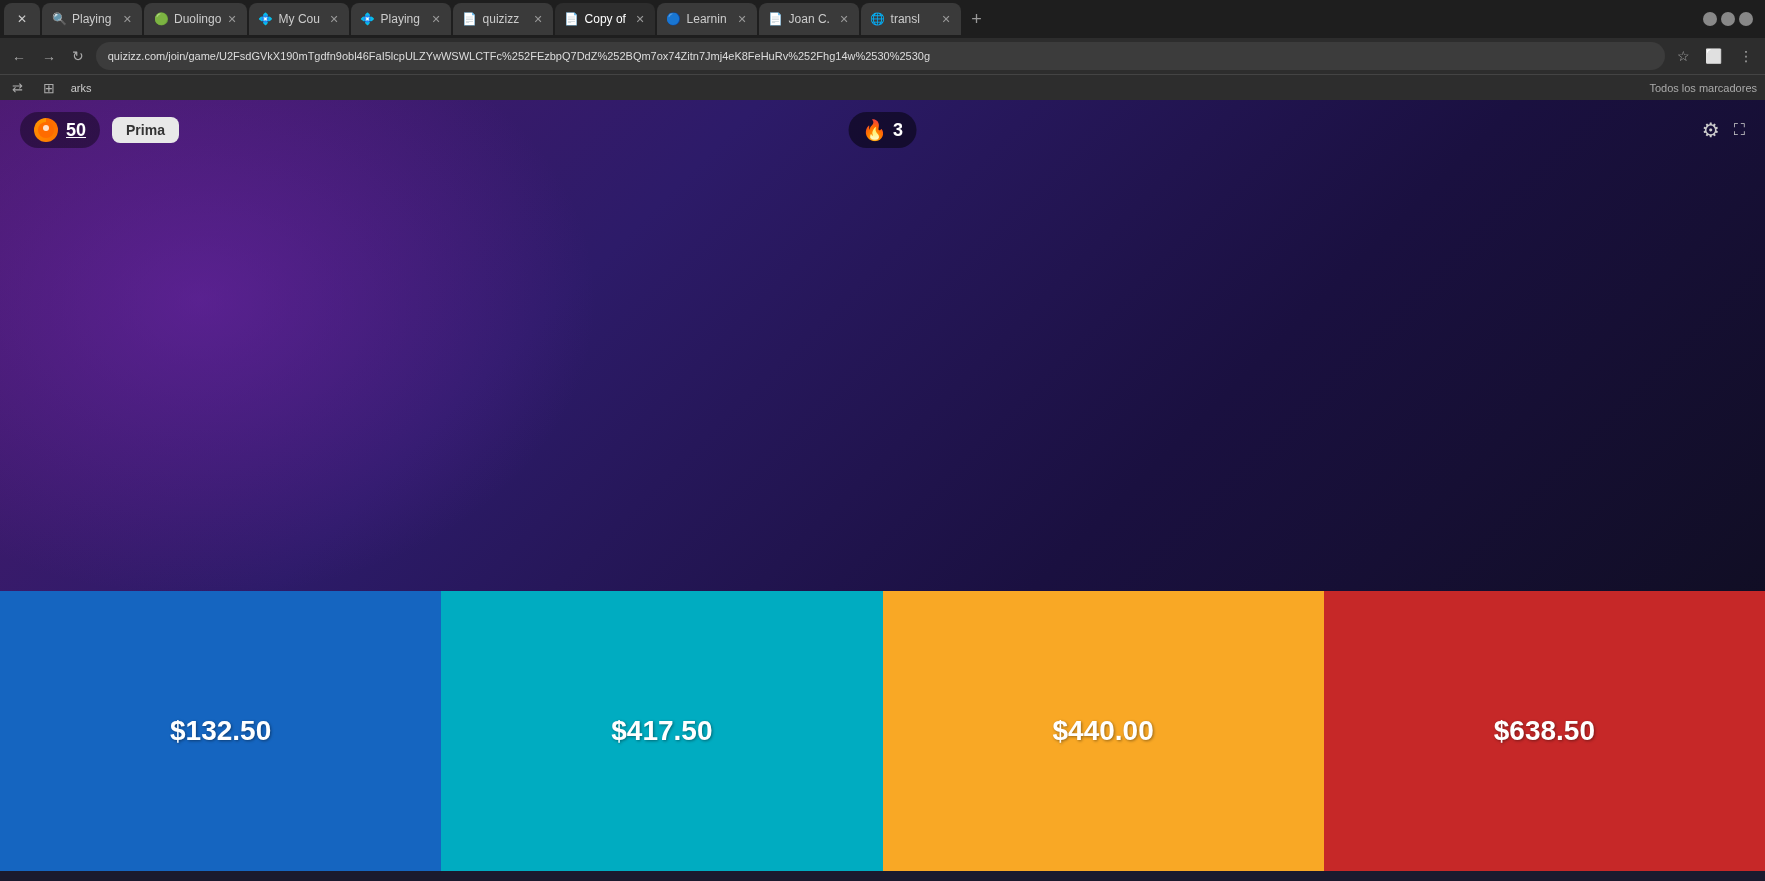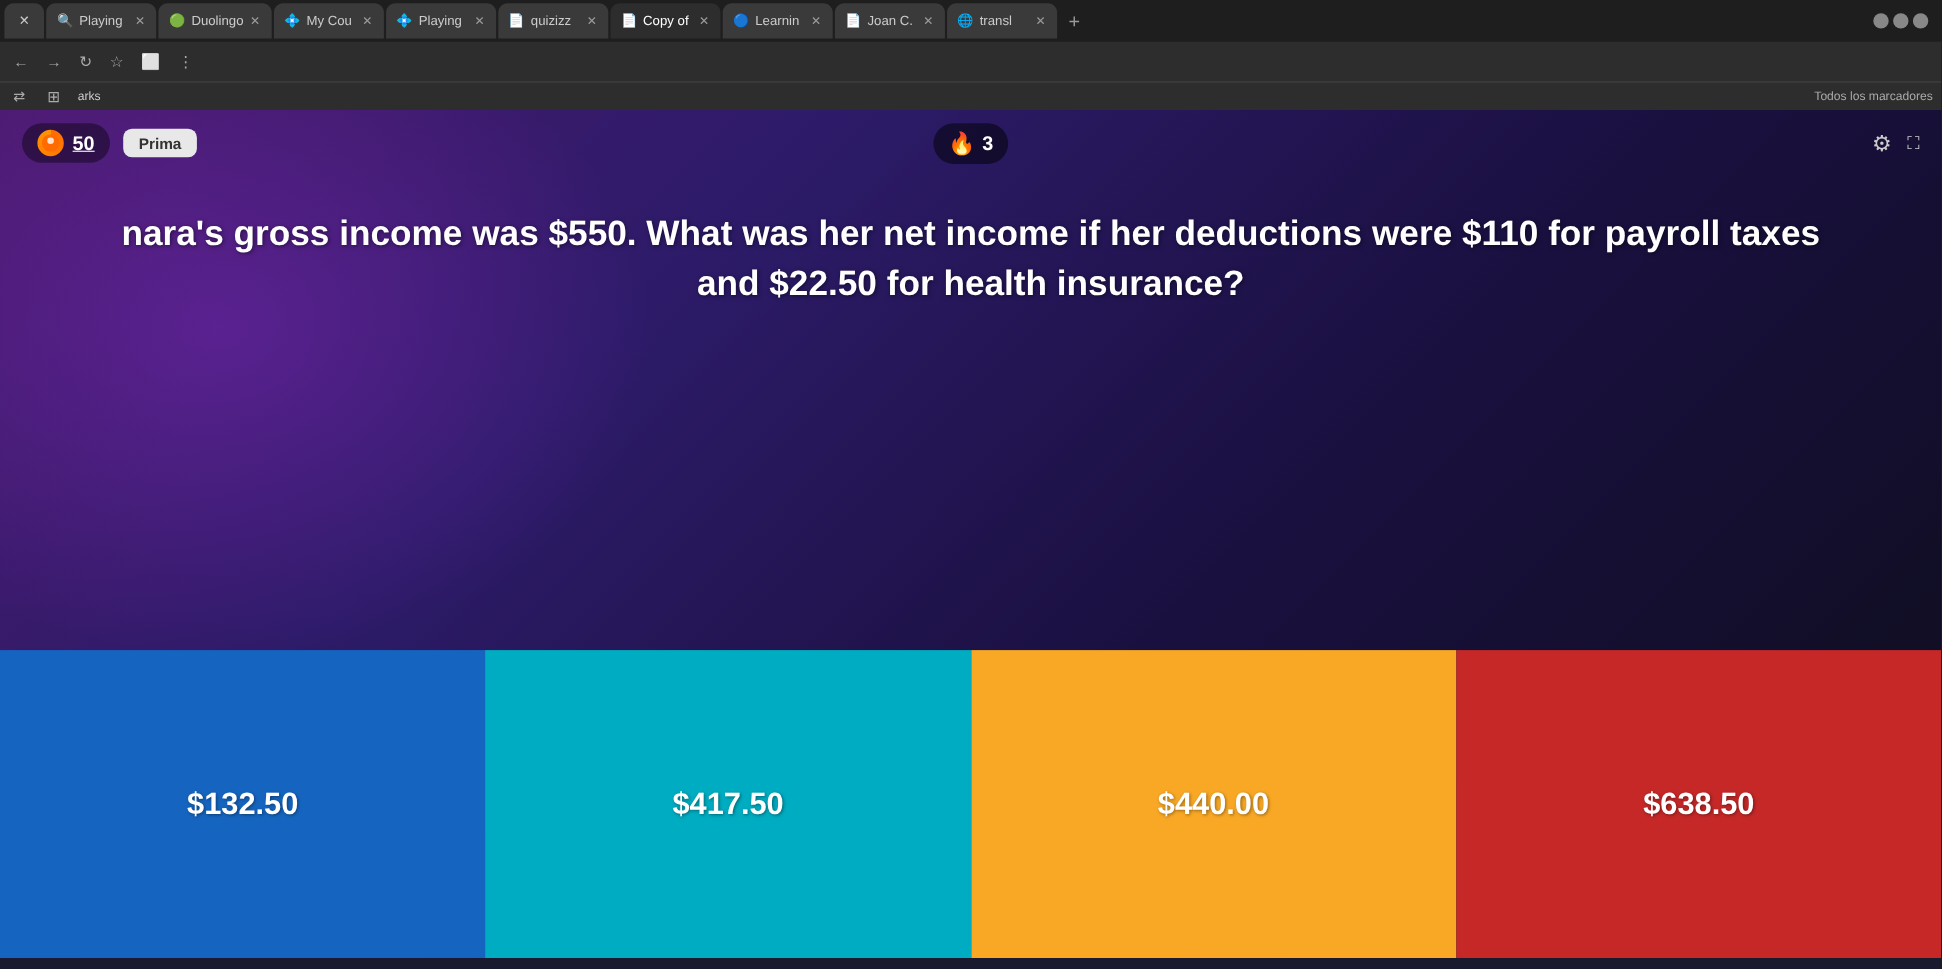--- a/index.html
+++ b/index.html
@@ -337,20 +337,23 @@
     <div class="window-controls">
       <div class="win-btn" style="background:#888;"></div>
       <div class="win-btn" style="background:#888;"></div>
       <div class="win-btn" style="background:#888;"></div>
     </div>
   </div>
   <div class="address-bar-row">
     <span class="nav-btn">←</span>
     <span class="nav-btn">→</span>
     <span class="nav-btn">↻</span>
+    <div class="address-bar">
+      <span>quizizz.com/join/game/U2FsdGVkX190mTgdfn9obl46FaI5lcpULZYwWSWLCTFc%252FEzbpQ7DdZ%252BQm7ox74Zitn7Jmj4eK8FeHuRv%252Fhg14w%2530%2530g</span>
+    </div>
     <span class="nav-btn">☆</span>
     <span class="nav-btn">⬜</span>
     <span class="nav-btn">⋮</span>
   </div>
   <div class="bookmarks-bar">
     <span class="nav-btn" style="font-size:13px;">⇄</span>
     <span class="nav-btn">⊞</span>
     <span class="bookmark-item">arks</span>
     <span class="todos-btn">Todos los marcadores</span>
   </div>
@@ -375,23 +378,20 @@
       <span class="streak-number">3</span>
     </div>
 
     <div class="top-right-controls">
       <span class="gear-btn">⚙</span>
       <span class="expand-btn">⛶</span>
     </div>
   </div>
 
 
-  <div class="question-area">
-    <p class="question-text">nara's gross income was $550. What was her net income if her deductions were $110 for payroll taxes and $22.50 for health insurance?</p>
-  </div>
 
   <div class="answer-grid">
     <div class="answer-card blue">
       <span>$132.50</span>
     </div>
     <div class="answer-card teal">
       <span>$417.50</span>
     </div>
     <div class="answer-card orange">
       <span>$440.00</span>

